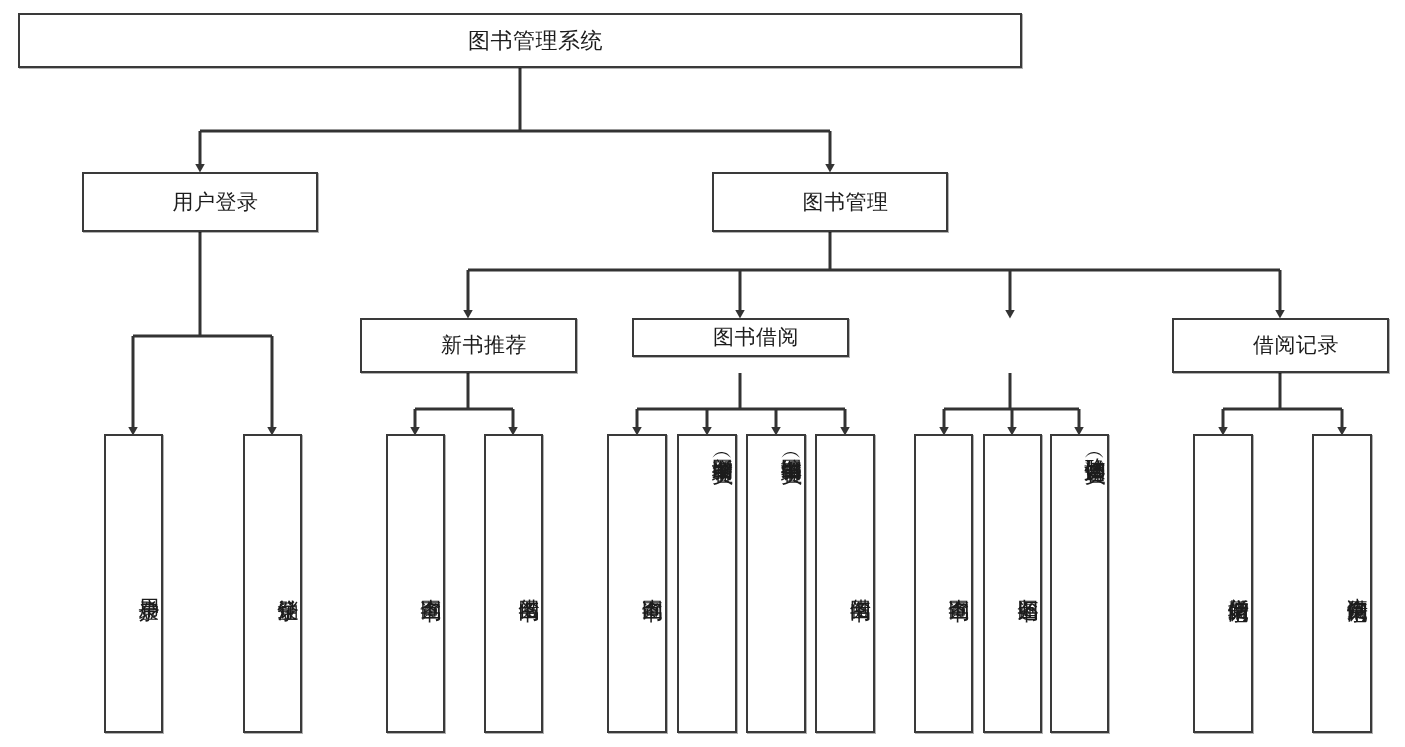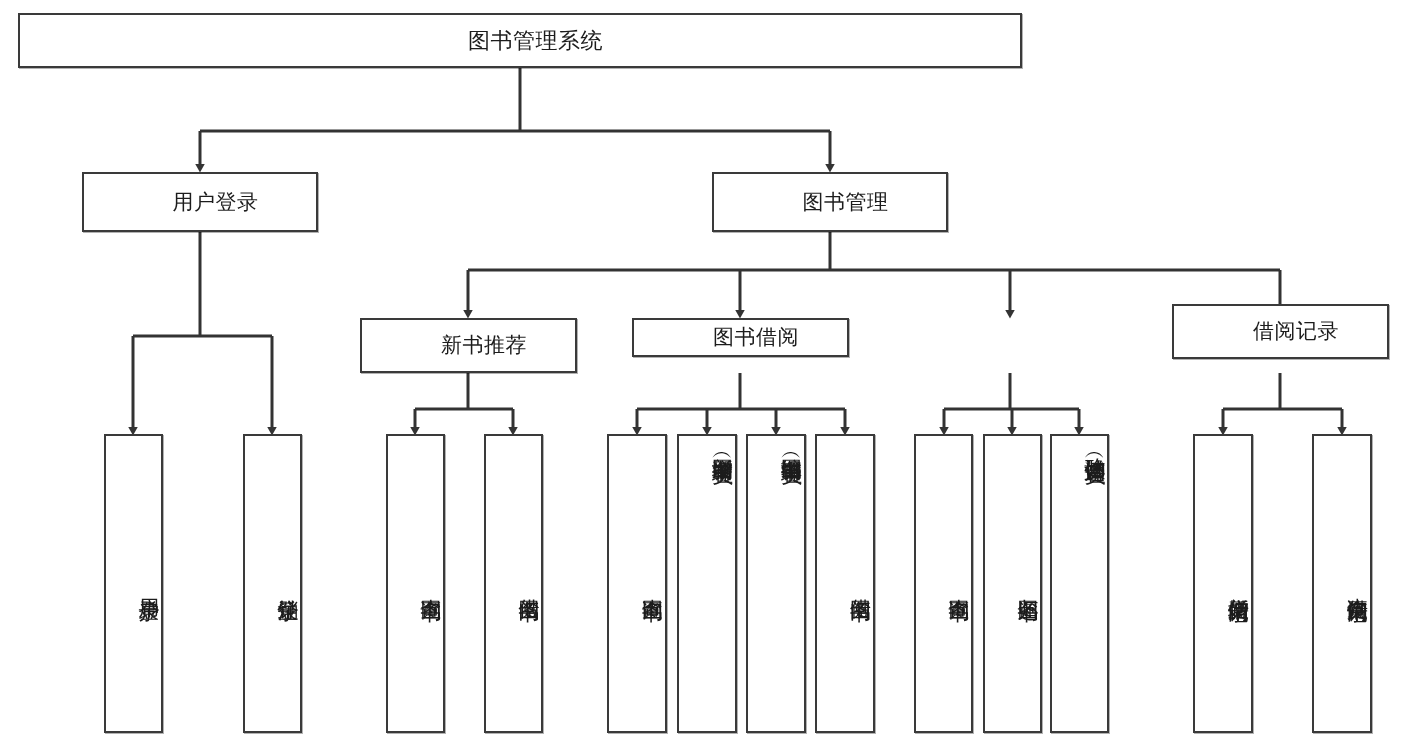--- a/index.html
+++ b/index.html
@@ -142,21 +142,21 @@
   <div class="node horizontal" style="left:360px; top:318px; width:217px; height:55px;">
     <span class="node-label">新书推荐</span>
   </div>
 
   <div class="node horizontal" style="left:712px; top:172px; width:236px; height:60px;">
     <span class="node-label">图书管理</span>
   </div>
   <div class="node horizontal" style="left:632px; top:318px; width:217px; height:39px;">
     <span class="node-label">图书借阅</span>
   </div>
-  <div class="node horizontal" style="left:1172px; top:304px; width:217px; height:55px;">
+  <div class="node horizontal" style="left:1172px; top:318px; width:217px; height:55px;">
     <span class="node-label">借阅记录</span>
   </div>
 
   <div class="node vertical centered" style="left:104px; top:434px; width:59px; height:299px;">
     <span class="node-label">用户登录</span>
   </div>
   <div class="node vertical centered" style="left:243px; top:434px; width:59px; height:299px;">
     <span class="node-label">注销登录</span>
   </div>
 

